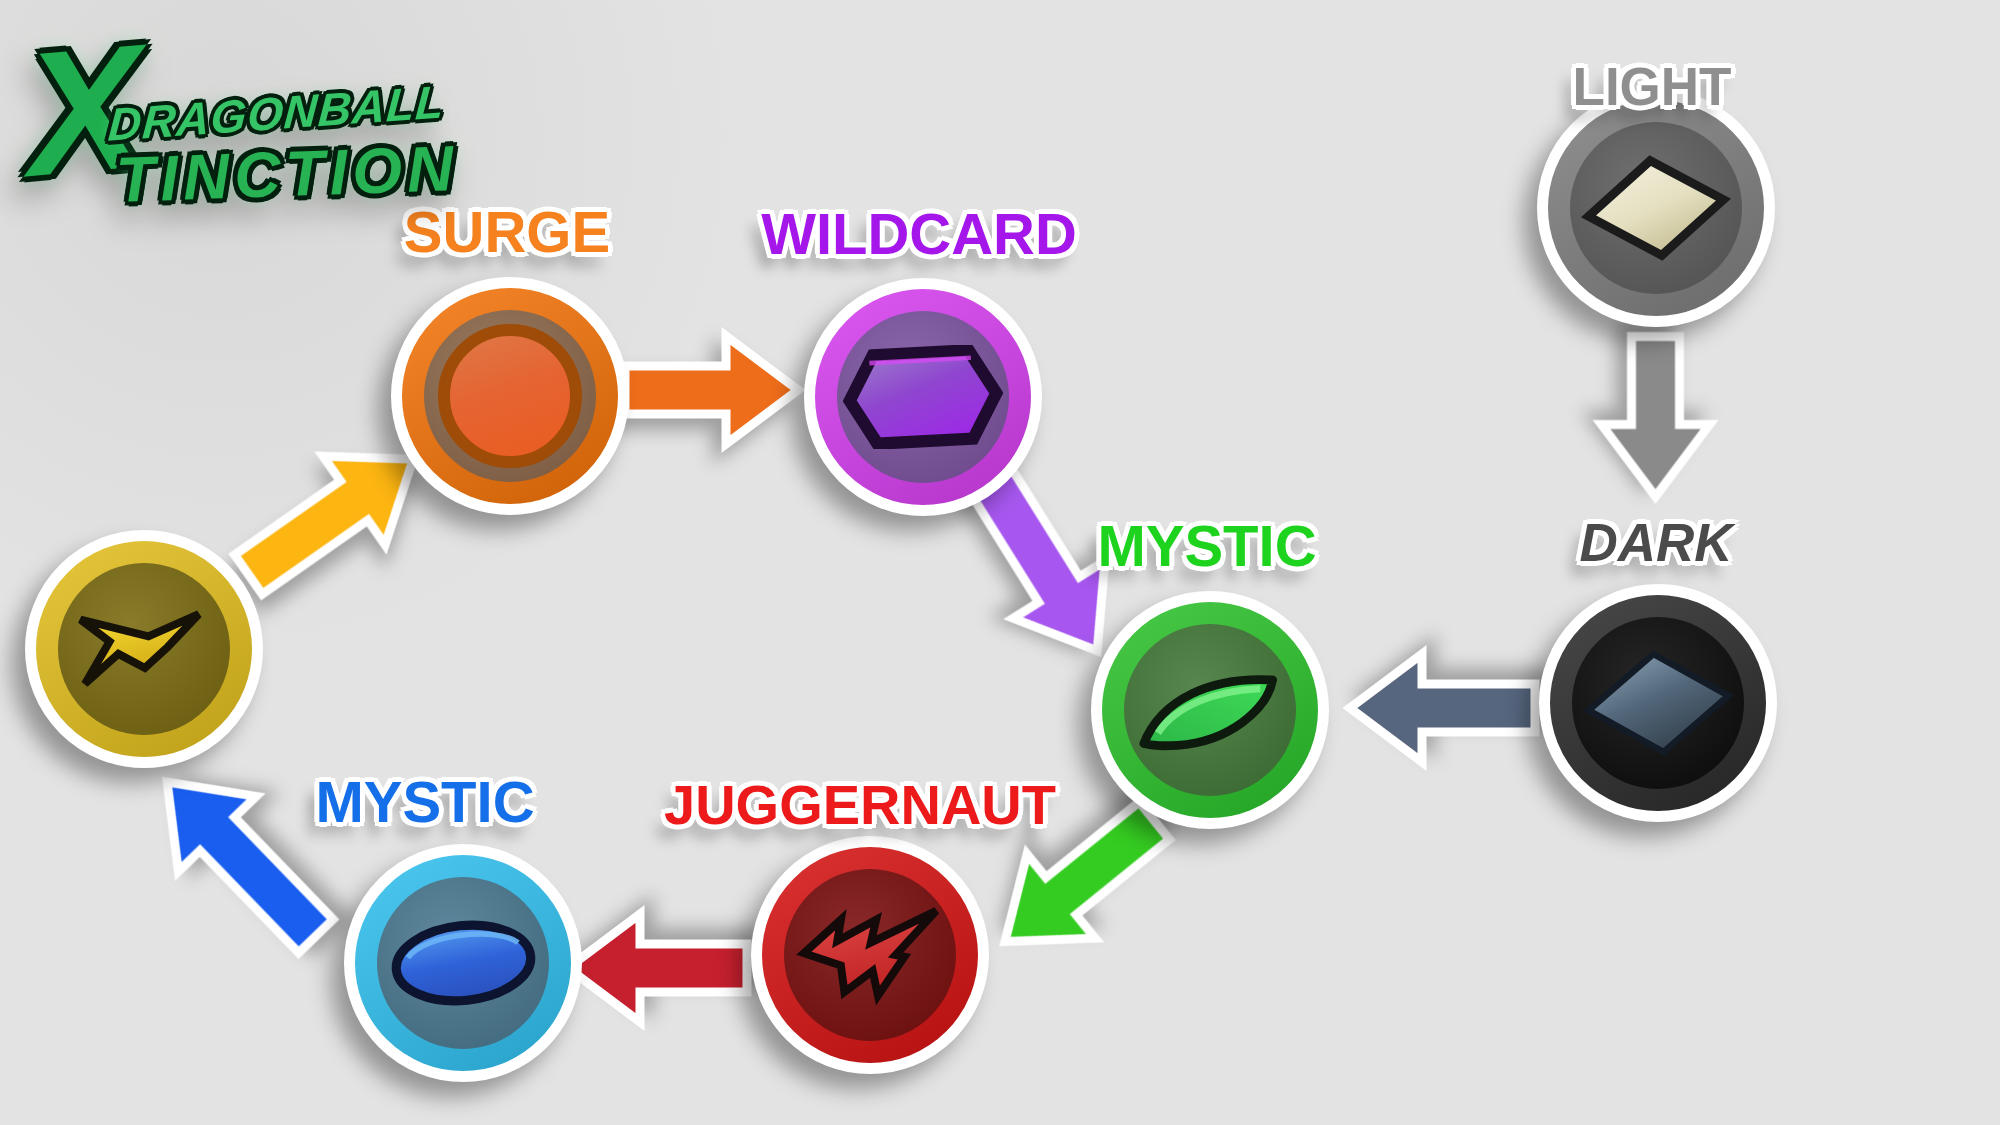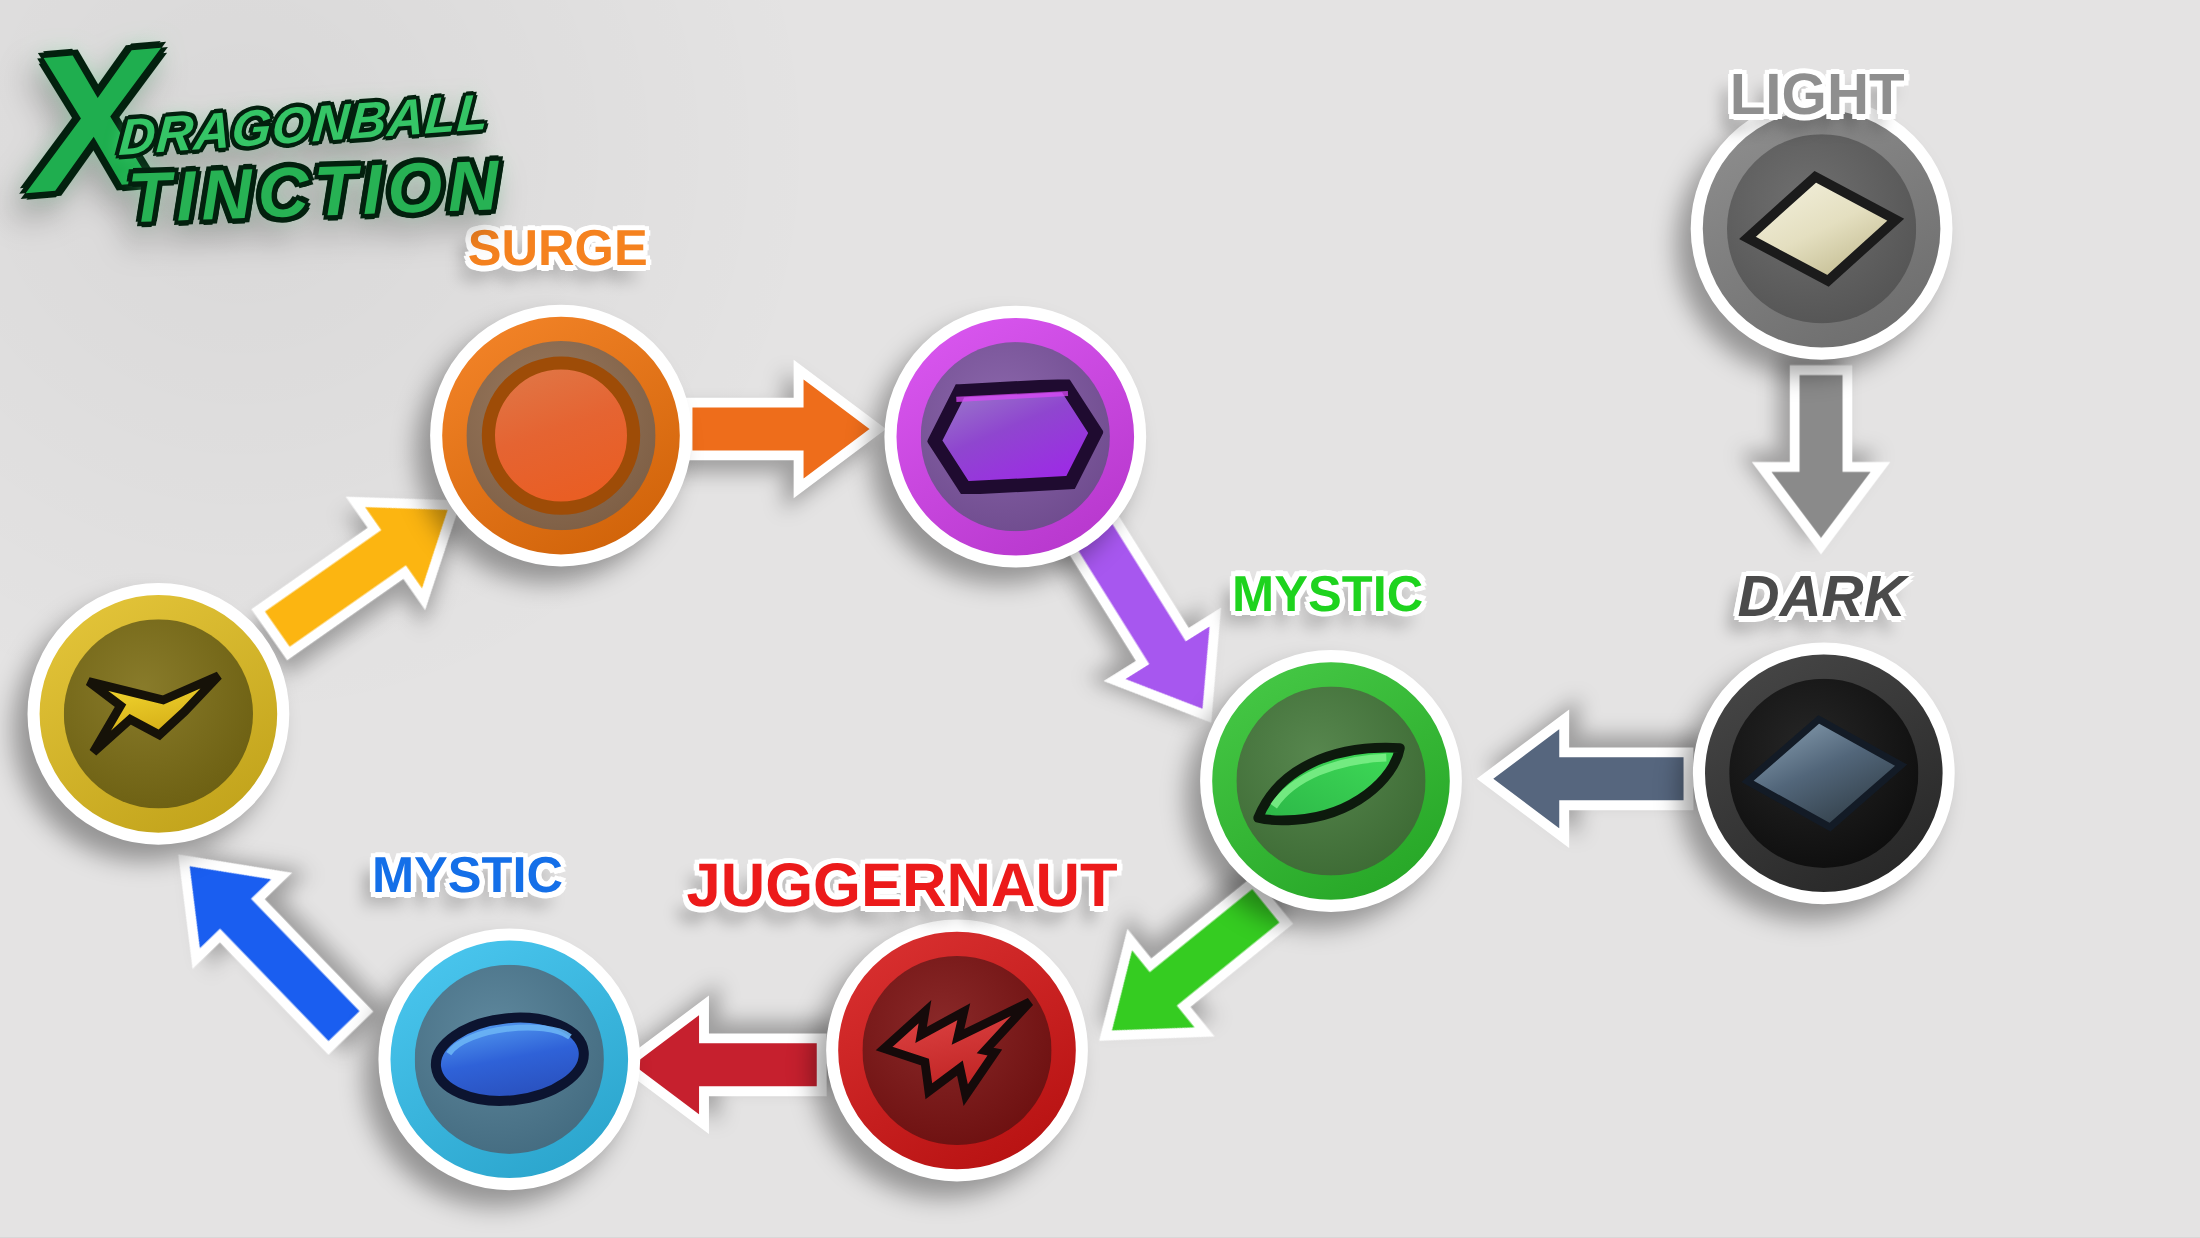--- a/index.html
+++ b/index.html
@@ -6,21 +6,21 @@
   .canvas {
     position:relative; width:2000px; height:1125px; overflow:hidden;
     background:#e4e3e3;
     background-image: radial-gradient(circle at 11% 12%, rgba(0,0,0,0.05), rgba(0,0,0,0) 26%);
     font-family:"Liberation Sans", sans-serif;
   }
 
   
   .node-label {
     position:absolute; z-index:4; transform:translateX(-50%);
-    font-size:46px; font-weight:bold; letter-spacing:0px; white-space:nowrap;
+    font-size:58px; font-weight:bold; letter-spacing:0px; white-space:nowrap;
     text-shadow:
       -5px 0 0 #fff, 5px 0 0 #fff, 0 -5px 0 #fff, 0 5px 0 #fff,
       -4px -4px 0 #fff, 4px -4px 0 #fff, -4px 4px 0 #fff, 4px 4px 0 #fff,
       -9px 13px 14px rgba(0,0,0,0.35);
   }
   .node-label.small { font-size:53px; }
 
   
   .node-circle {
     position:absolute; z-index:3; width:216px; height:216px;
@@ -117,20 +117,21 @@
             <stop offset="0" stop-color="#df7a4a"></stop>
               <stop offset="0.55" stop-color="#e56432"></stop>
               <stop offset="1" stop-color="#e95e24"></stop>
           </linearGradient>
         </defs>
         <circle cx="75" cy="75" r="66" fill="url(#surged)" stroke="#9e4c07" stroke-width="12"></circle>
       </svg>
     </div>
   </div>
 
+  <div class="node-label" style="left: 919px; top: 200px; color: rgb(164, 22, 234);">WILDCARD</div>
   <div class="node-circle" style="left: 804px; top: 278px; background-color: rgb(214, 62, 240);">
     <div class="node-inner" style="background-color: rgb(126, 85, 162);">
       <svg width="160" height="104" viewBox="0 0 170 110">
         <defs>
           <linearGradient id="hexg" x1="0" y1="0" x2="0.6" y2="1">
             <stop offset="0" stop-color="#9b7fc9"></stop>
               <stop offset="0.5" stop-color="#8f46cf"></stop>
               <stop offset="1" stop-color="#9c2ce4"></stop>
           </linearGradient>
         </defs>
@@ -151,21 +152,21 @@
             <stop offset="0" stop-color="#2cb747"></stop>
               <stop offset="1" stop-color="#3fdb58"></stop>
           </linearGradient>
         </defs>
         <path d="M 10,98 C 30,48 86,22 156,26 C 150,58 108,96 48,100 C 34,101 18,100 10,98 Z" fill="url(#leafg)" stroke="#0d1a0d" stroke-width="10" stroke-linejoin="round"></path>
         <path d="M 26,86 C 46,56 90,38 142,36" fill="none" stroke="#7ef08a" stroke-width="8" opacity="0.85"></path>
       </svg>
     </div>
   </div>
 
-  <div class="node-label" style="left: 820px; top: 772px; font-size: 56px; color: rgb(236, 26, 26);">JUGGERNAUT</div>
+  <div class="node-label" style="left: 860px; top: 772px; font-size: 56px; color: rgb(236, 26, 26);">JUGGERNAUT</div>
   <div class="node-circle" style="left: 751px; top: 836px; background-color: rgb(214, 17, 17);">
     <div class="node-inner" style="background-color: rgb(124, 16, 16);">
       <svg width="150" height="106" viewBox="0 0 170 120">
         <defs>
           <linearGradient id="boltg" x1="0" y1="0" x2="0.3" y2="1">
             <stop offset="0" stop-color="#e24848"></stop>
               <stop offset="1" stop-color="#c02424"></stop>
           </linearGradient>
         </defs>
         <polygon points="10,58 52,20 48,44 92,20 86,46 160,10 114,60 124,62 94,106 88,78 56,102 52,72" fill="url(#boltg)" stroke="#150a0a" stroke-width="9" stroke-linejoin="miter"></polygon>

